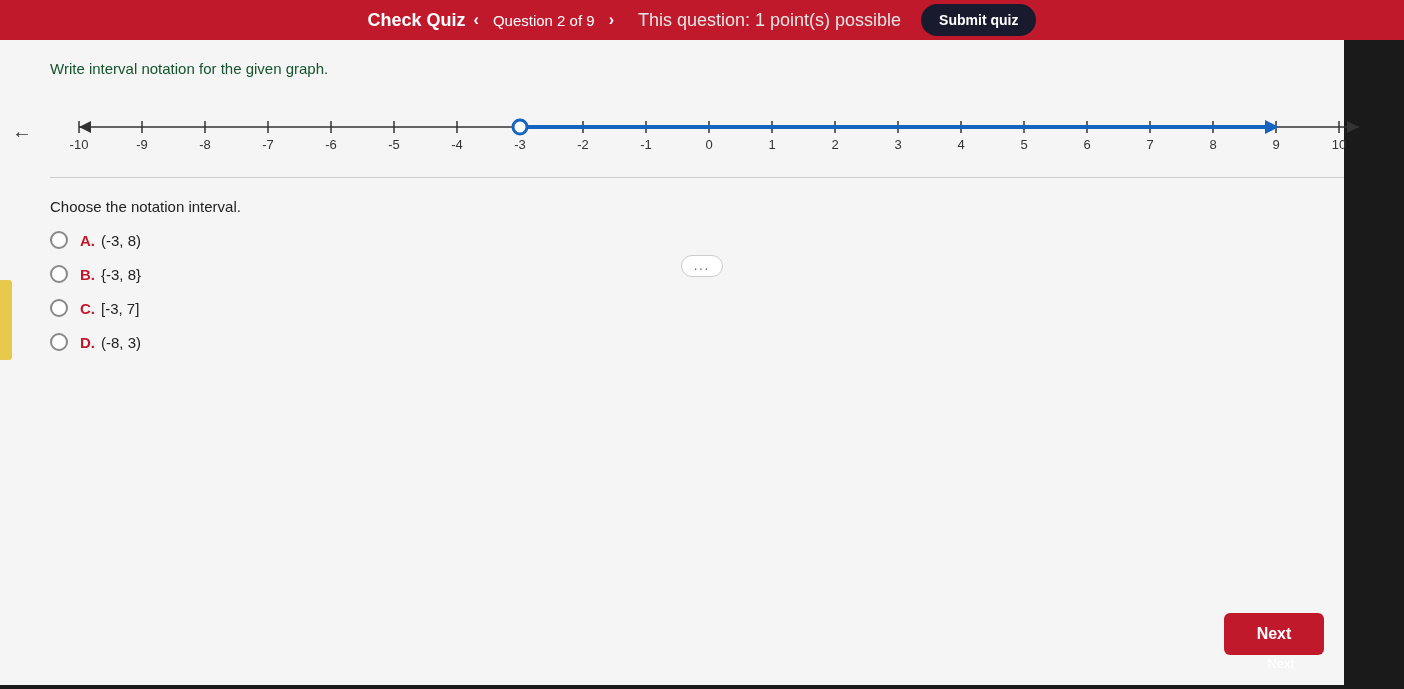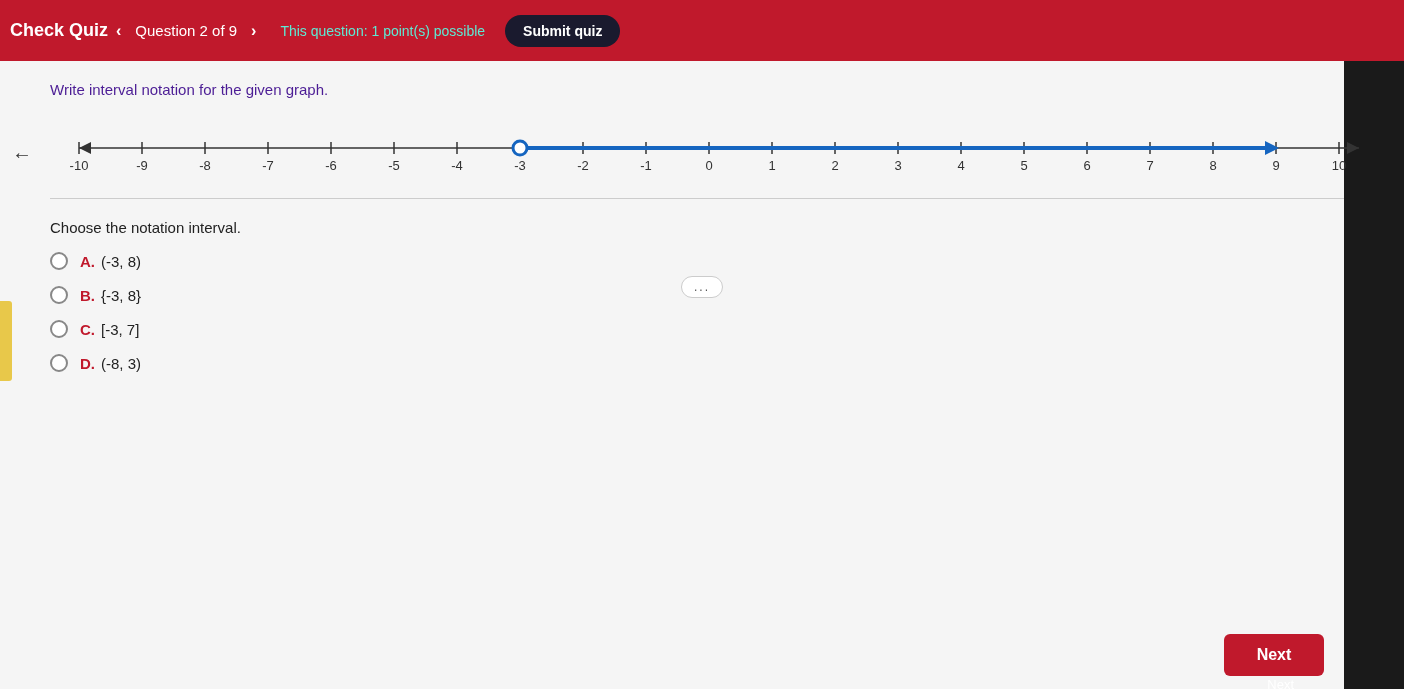--- a/index.html
+++ b/index.html
@@ -8,24 +8,24 @@
       background: #1a1a1a;
       width: 1404px;
       height: 689px;
       overflow: hidden;
       position: relative;
     }
 
     
     .header {
       background: #c0192c;
-      height: 61px;
-      display: flex;
-      align-items: center;
-      justify-content: flex-start;
+      height: 40px;
+      display: flex;
+      align-items: center;
+      justify-content: center;
       padding: 0 10px;
       position: relative;
     }
     .header-left {
       display: flex;
       align-items: center;
       gap: 8px;
     }
     .header-title {
       color: white;
@@ -48,22 +48,22 @@
       color: white;
       font-size: 15px;
       font-weight: 500;
     }
     .header-right {
       display: flex;
       align-items: center;
       gap: 20px;
     }
     .points-text {
-      color: #5eead4;
-      font-size: 14px;
+      color: #e5e5e5;
+      font-size: 18px;
       margin-left: 16px;
     }
     .submit-btn {
       background: #1a1a2e;
       color: white;
       border: none;
       padding: 8px 18px;
       font-size: 14px;
       font-weight: bold;
       border-radius: 16px;
@@ -92,21 +92,21 @@
     }
 
     
     .question-area {
       padding: 20px 50px 20px 50px;
       flex: 1;
     }
 
     .question-text {
       font-size: 15px;
-      color: #4c1d95;
+      color: #14532d;
       margin-bottom: 20px;
     }
 
     
     .number-line-container {
       width: 100%;
       margin: 10px 0 20px 17px;
       position: relative;
       height: 60px;
     }

